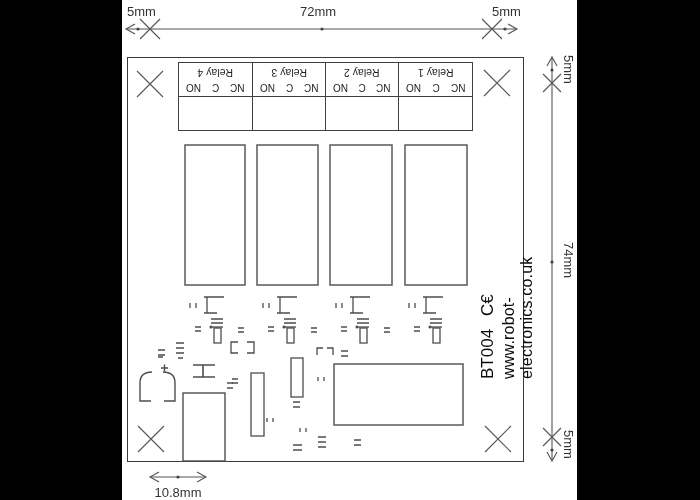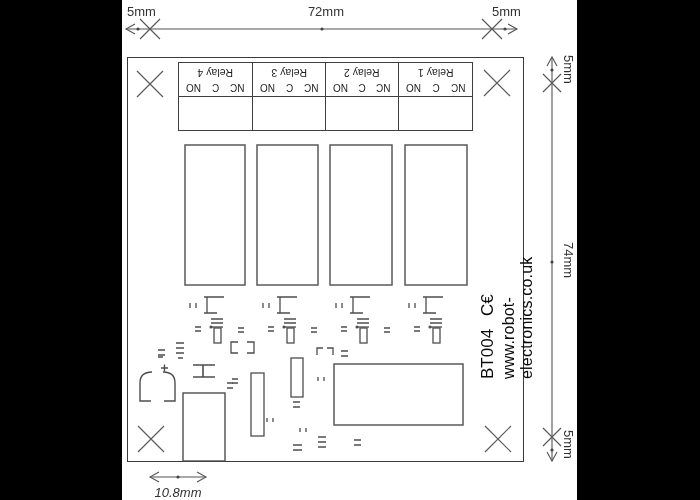--- a/index.html
+++ b/index.html
@@ -210,27 +210,27 @@
 
     <g stroke="#555" stroke-width="1.1" fill="none">
       <path d="M150,477 H206"></path>
       <path d="M159,472 L150,477 L159,482"></path>
       <path d="M197,472 L206,477 L197,482"></path>
       <circle cx="178" cy="477" r="1.6" fill="#444" stroke="none"></circle>
     </g>
   </svg>
 
   <div class="abs dimtxt" style="left:127px;top:5px;">5mm</div>
-  <div class="abs dimtxt" style="left:300px;top:5px;width:44px;text-align:right;">72mm</div>
+  <div class="abs dimtxt" style="left:300px;top:5px;width:44px;text-align:left;">72mm</div>
   <div class="abs dimtxt" style="left:492px;top:5px;">5mm</div>
 
   <div class="abs dimtxt rot90" style="left:575px;top:55px;">5mm</div>
   <div class="abs dimtxt rot90" style="left:575px;top:242px;">74mm</div>
   <div class="abs dimtxt rot90" style="left:575px;top:430px;">5mm</div>
 
-  <div class="abs dimtxt" style="left:146px;top:486px;width:64px;text-align:center;font-style:italic;">10.8mm</div>
+  <div class="abs dimtxt" style="left:146px;top:486px;width:64px;text-align:center;">10.8mm</div>
 
   <div id="website" class="abs rotm90">www.robot-electronics.co.uk</div>
   <div id="model" class="abs rotm90">
     <span>BT004</span>
     <span>C€</span>
   </div>
 </div>
 
 </body></html>

